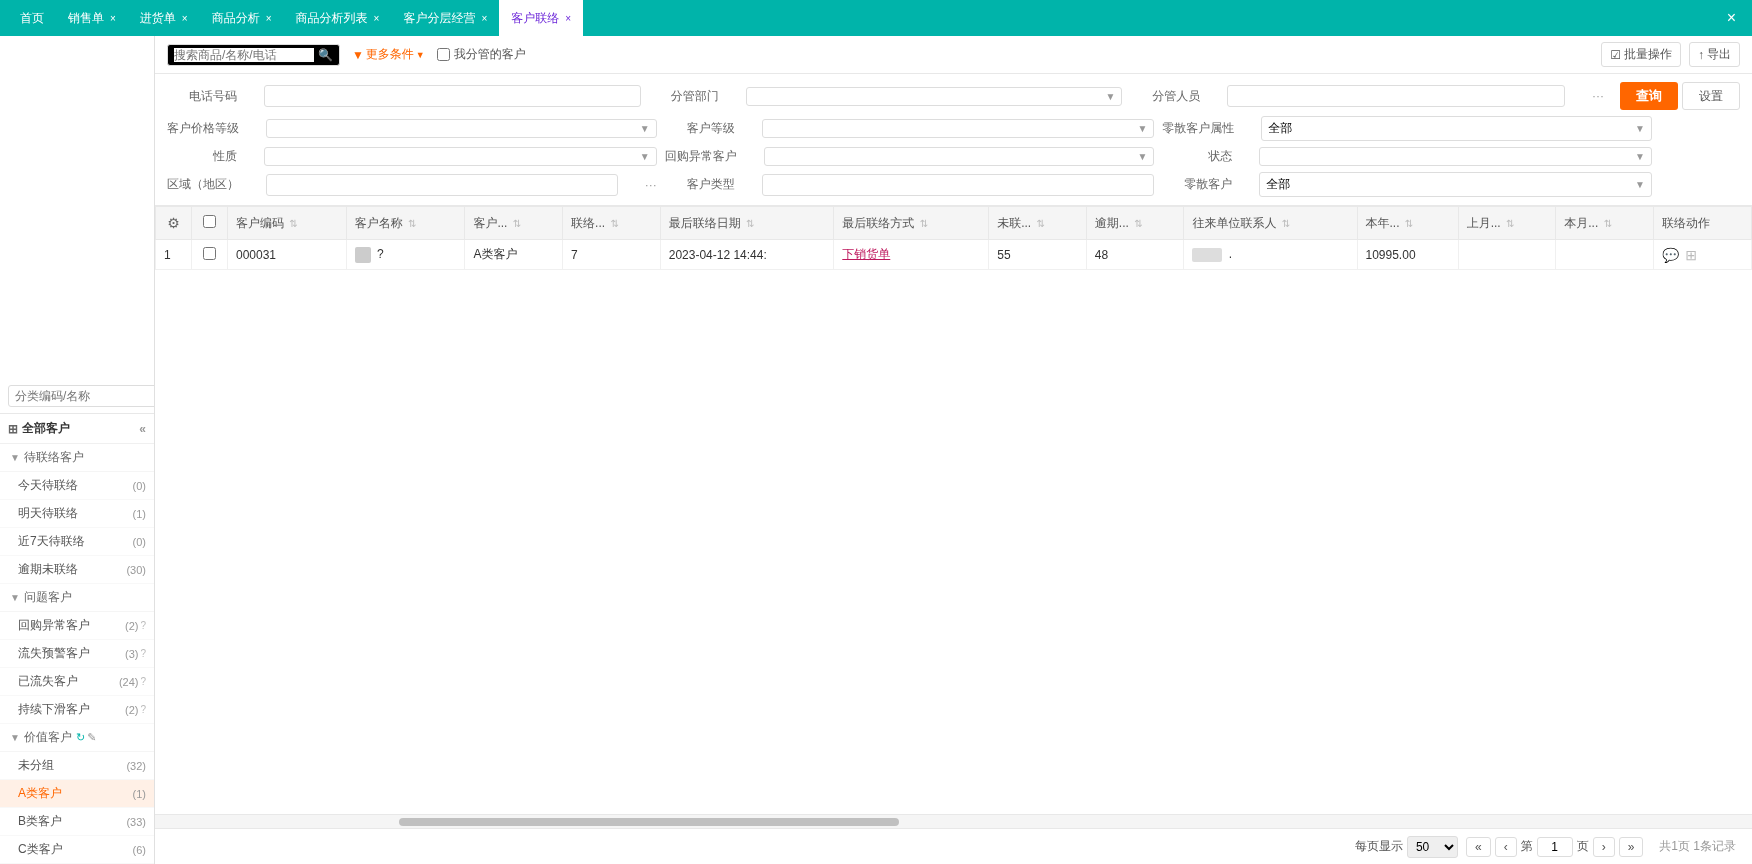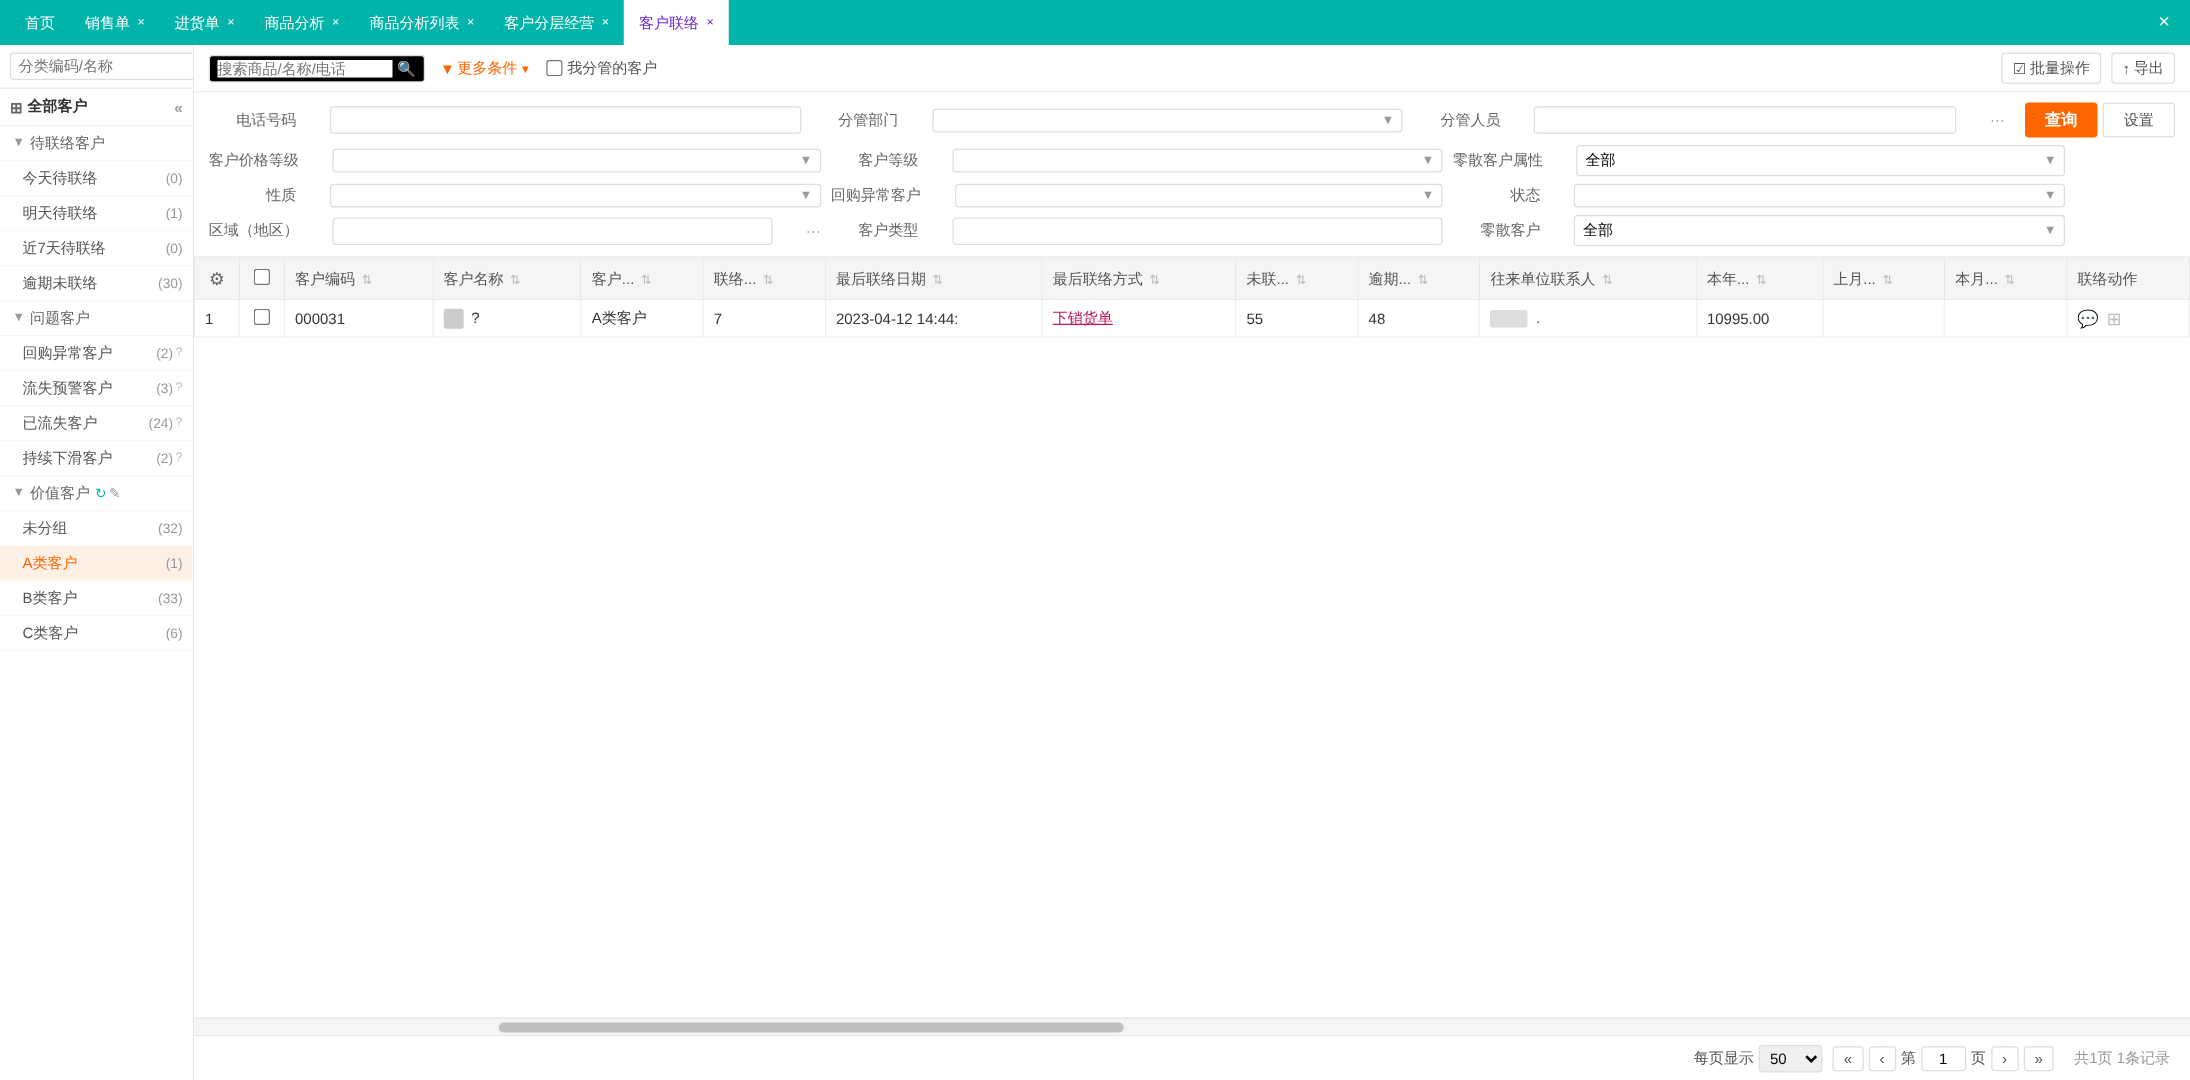--- a/index.html
+++ b/index.html
@@ -16,21 +16,21 @@
     .nav-item .close-icon { margin-left: 6px; font-size: 10px; color: inherit; }
     .nav-spacer { flex: 1; }
     .nav-close { color: #fff; font-size: 16px; cursor: pointer; padding: 0 8px; }
 
     
     .main-layout { display: flex; height: calc(864px - 36px); }
 
     
     .sidebar {
       width: 155px; min-width: 155px; background: #fff; border-right: 1px solid #e0e0e0;
-      display: flex; flex-direction: column; overflow-y: auto;
+      display: flex; flex-direction: column; overflow-y: auto; justify-content: flex-end;
     }
     .sidebar-search {
       display: flex; align-items: center; padding: 6px 8px; border-bottom: 1px solid #e8e8e8;
     }
     .sidebar-search input {
       flex: 1; border: 1px solid #ddd; border-radius: 3px; padding: 3px 6px; font-size: 12px; outline: none;
     }
     .sidebar-section-header {
       display: flex; align-items: center; padding: 6px 8px; font-weight: bold; color: #333;
       cursor: pointer; border-bottom: 1px solid #f0f0f0;

